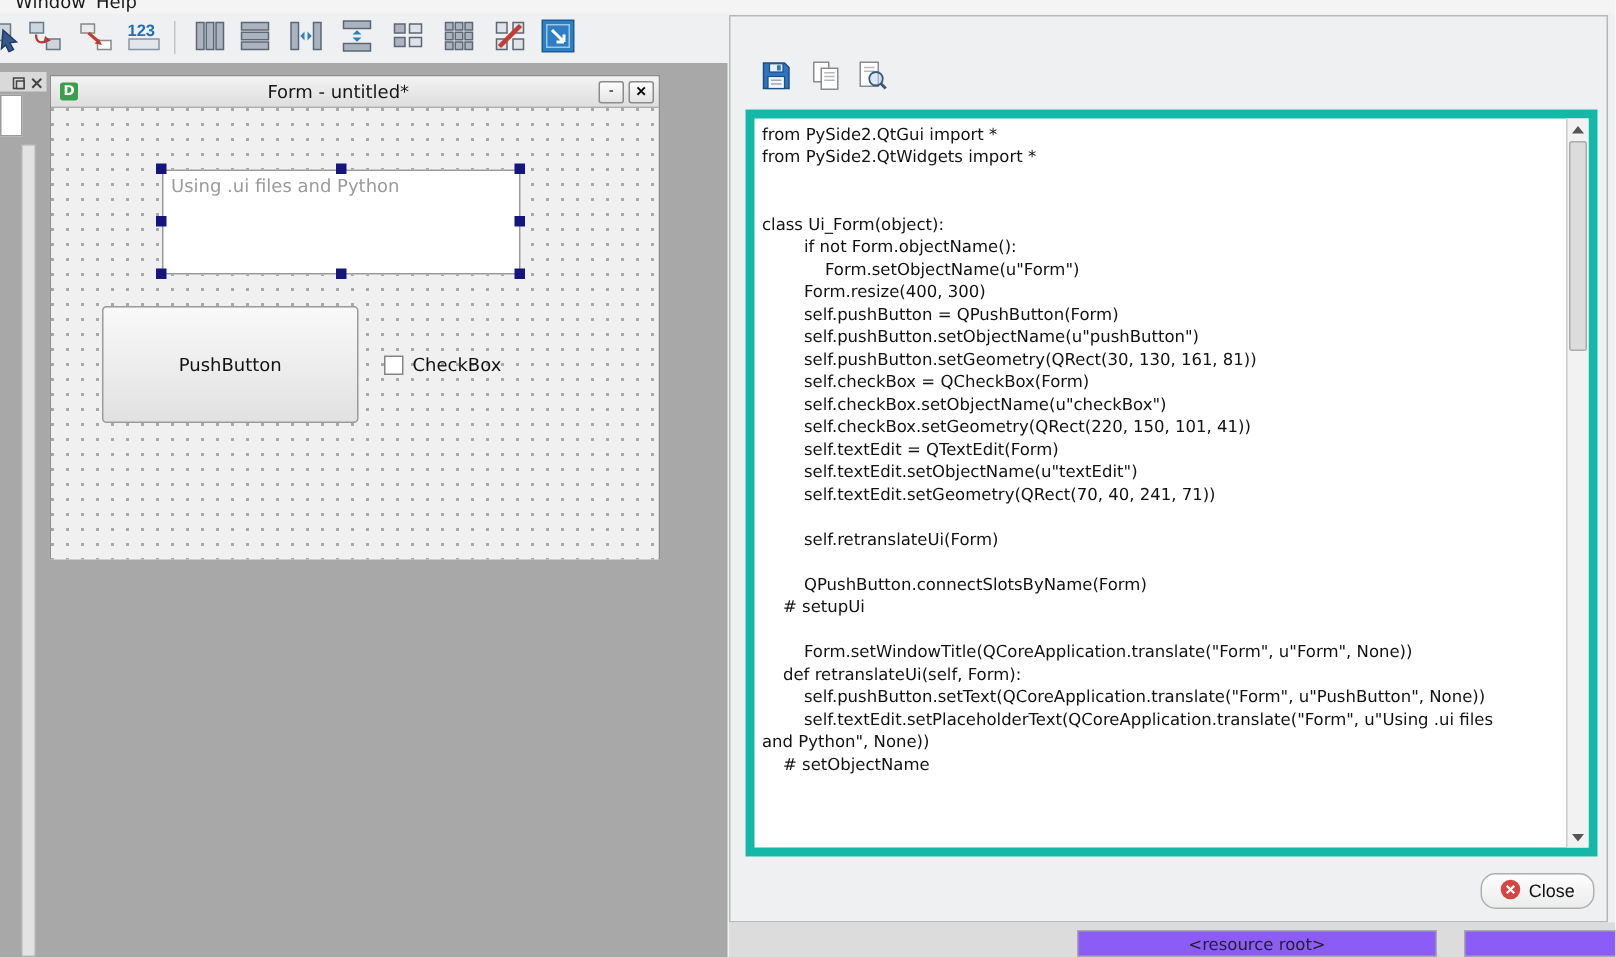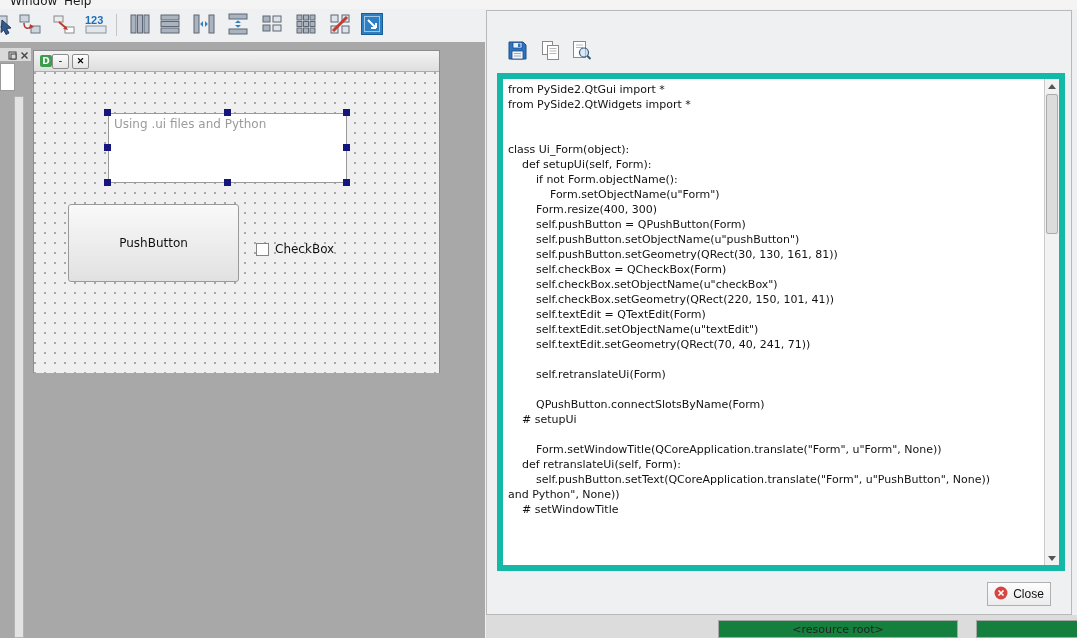--- a/index.html
+++ b/index.html
@@ -39,46 +39,46 @@
            background-size:10px 10px;background-position:6px 6px;overflow:hidden;}
 
   .textedit{position:absolute;left:74px;top:41px;width:239px;height:70px;background:#fff;
             border:1px solid #9a9a9a;box-sizing:border-box;}
   .textedit .ph{display:block;padding:3px 5px;font-size:12px;color:#9b9b9b;}
   .handle{position:absolute;width:7px;height:7px;background:#15157e;}
 
   .pushbutton{position:absolute;left:34px;top:132px;width:171px;height:78px;
               background:linear-gradient(#f9f9f9,#e1e1e1);border:1px solid #9a9a9a;border-radius:3px;
               display:flex;align-items:center;justify-content:center;font-size:12px;color:#111;box-sizing:border-box;}
-  .checkbox-row{position:absolute;left:222px;top:158px;height:26px;display:flex;align-items:flex-end;gap:6px;}
+  .checkbox-row{position:absolute;left:222px;top:158px;height:26px;display:flex;align-items:center;gap:6px;}
   .checkbox-box{width:13px;height:13px;background:#fff;border:1px solid #848484;box-sizing:border-box;}
   .checkbox-label{font-size:12px;color:#111;}
 
   
   #code-dialog{position:absolute;left:486px;top:10px;width:586px;height:605px;background:#eff0f1;
                border:1px solid #b9b9b9;box-sizing:border-box;}
   .dbtn{position:absolute;top:27px;width:28px;height:28px;border:none;background:transparent;
         display:flex;align-items:center;justify-content:center;padding:0;}
   .code-area{position:absolute;left:10px;top:62px;width:568px;height:498px;background:#fff;
              border:6px solid #14b8a6;box-sizing:border-box;}
   .code-text{position:absolute;left:0;top:0;right:15px;bottom:0;padding:3px 2px 0 5px;overflow:hidden;}
   .code-line{height:15px;font-size:11px;line-height:15px;white-space:pre;overflow:hidden;color:#121212;}
   .vscroll{position:absolute;top:0;right:0;width:15px;height:100%;background:#f2f2f2;border-left:1px solid #cbcbcb;box-sizing:border-box;}
   .vs-arrow{position:absolute;left:0;width:14px;height:14px;display:flex;align-items:center;justify-content:center;}
   .tri-up{width:0;height:0;border-left:4px solid transparent;border-right:4px solid transparent;border-bottom:5px solid #555;}
   .tri-down{width:0;height:0;border-left:4px solid transparent;border-right:4px solid transparent;border-top:5px solid #555;}
   .vs-thumb{position:absolute;left:1px;top:15px;width:12px;height:140px;background:#dcdcdc;border:1px solid #ababab;border-radius:2px;box-sizing:border-box;}
 
-  .close-btn{position:absolute;left:500px;top:571px;width:64px;height:24px;border:1px solid #b0b0b0;border-radius:0;
+  .close-btn{position:absolute;left:500px;top:571px;width:76px;height:24px;border:1px solid #b0b0b0;border-radius:10px;
              background:linear-gradient(#fdfdfd,#ececec);display:flex;align-items:center;justify-content:center;
              gap:5px;font-size:12px;color:#111;padding:0;box-sizing:border-box;}
 
   
   #resource-strip{position:absolute;left:486px;top:615px;width:591px;height:23px;background:#dcdcdc;}
-  .res-box{position:absolute;top:5px;height:18px;background:#15803d;border:1px solid #a8a8a8;box-sizing:border-box;
+  .res-box{position:absolute;top:5px;height:18px;background:#8b5cf6;border:1px solid #a8a8a8;box-sizing:border-box;
            display:flex;align-items:center;justify-content:center;font-size:11px;color:#222;}
   .res-root{left:232px;width:240px;}
   .res-side{left:490px;width:110px;}
 </style>
 </head>
 <body>
 
 <div id="screen">
 
   <div id="menubar">
@@ -201,20 +201,21 @@
       <span><svg width="9" height="9">
             <path d="M1.5 1.5 L7.5 7.5 M7.5 1.5 L1.5 7.5" stroke="#444" stroke-width="1.4"></path>
           </svg></span>
     </div>
     <div class="dock-filter"></div>
     <div class="dock-scrollstrip"></div>
 
     <div id="form-window">
       <div class="fw-titlebar">
         <div class="fw-icon">D</div>
+        <div class="fw-title">Form - untitled*</div>
         <button class="fw-btn">-</button>
         <button class="fw-btn" style="font-weight:bold;font-size:9px">✕</button>
       </div>
       <div class="fw-body">
 
         <div class="textedit">
           <span class="ph">Using .ui files and Python</span>
         </div>
 
         <div class="handle" style="left:70px;top:37px"></div>
@@ -267,21 +268,20 @@
           </svg></span>
     </button>
 
     <div class="code-area">
       <div class="code-text">
           <div class="code-line">from PySide2.QtGui import *</div>
           <div class="code-line">from PySide2.QtWidgets import *</div>
           <div class="code-line"></div>
           <div class="code-line"></div>
           <div class="code-line">class Ui_Form(object):</div>
-          <div class="code-line">    def setupUi(self, Form):</div>
           <div class="code-line">        if not Form.objectName():</div>
           <div class="code-line">            Form.setObjectName(u"Form")</div>
           <div class="code-line">        Form.resize(400, 300)</div>
           <div class="code-line">        self.pushButton = QPushButton(Form)</div>
           <div class="code-line">        self.pushButton.setObjectName(u"pushButton")</div>
           <div class="code-line">        self.pushButton.setGeometry(QRect(30, 130, 161, 81))</div>
           <div class="code-line">        self.checkBox = QCheckBox(Form)</div>
           <div class="code-line">        self.checkBox.setObjectName(u"checkBox")</div>
           <div class="code-line">        self.checkBox.setGeometry(QRect(220, 150, 101, 41))</div>
           <div class="code-line">        self.textEdit = QTextEdit(Form)</div>
@@ -289,22 +289,23 @@
           <div class="code-line">        self.textEdit.setGeometry(QRect(70, 40, 241, 71))</div>
           <div class="code-line"></div>
           <div class="code-line">        self.retranslateUi(Form)</div>
           <div class="code-line"></div>
           <div class="code-line">        QPushButton.connectSlotsByName(Form)</div>
           <div class="code-line">    # setupUi</div>
           <div class="code-line"></div>
           <div class="code-line">        Form.setWindowTitle(QCoreApplication.translate("Form", u"Form", None))</div>
           <div class="code-line">    def retranslateUi(self, Form):</div>
           <div class="code-line">        self.pushButton.setText(QCoreApplication.translate("Form", u"PushButton", None))</div>
+          <div class="code-line">        self.textEdit.setPlaceholderText(QCoreApplication.translate("Form", u"Using .ui files</div>
           <div class="code-line">and Python", None))</div>
-          <div class="code-line">    # setWindowTitle</div>
+          <div class="code-line">    # setObjectName</div>
         </div>
       <div class="vscroll">
         <div class="vs-arrow" style="top:0">
             <span class="tri-up"></span>
           </div>
         <div class="vs-thumb"></div>
         <div class="vs-arrow" style="bottom:0">
             <span class="tri-down"></span>
           </div>
       </div>

